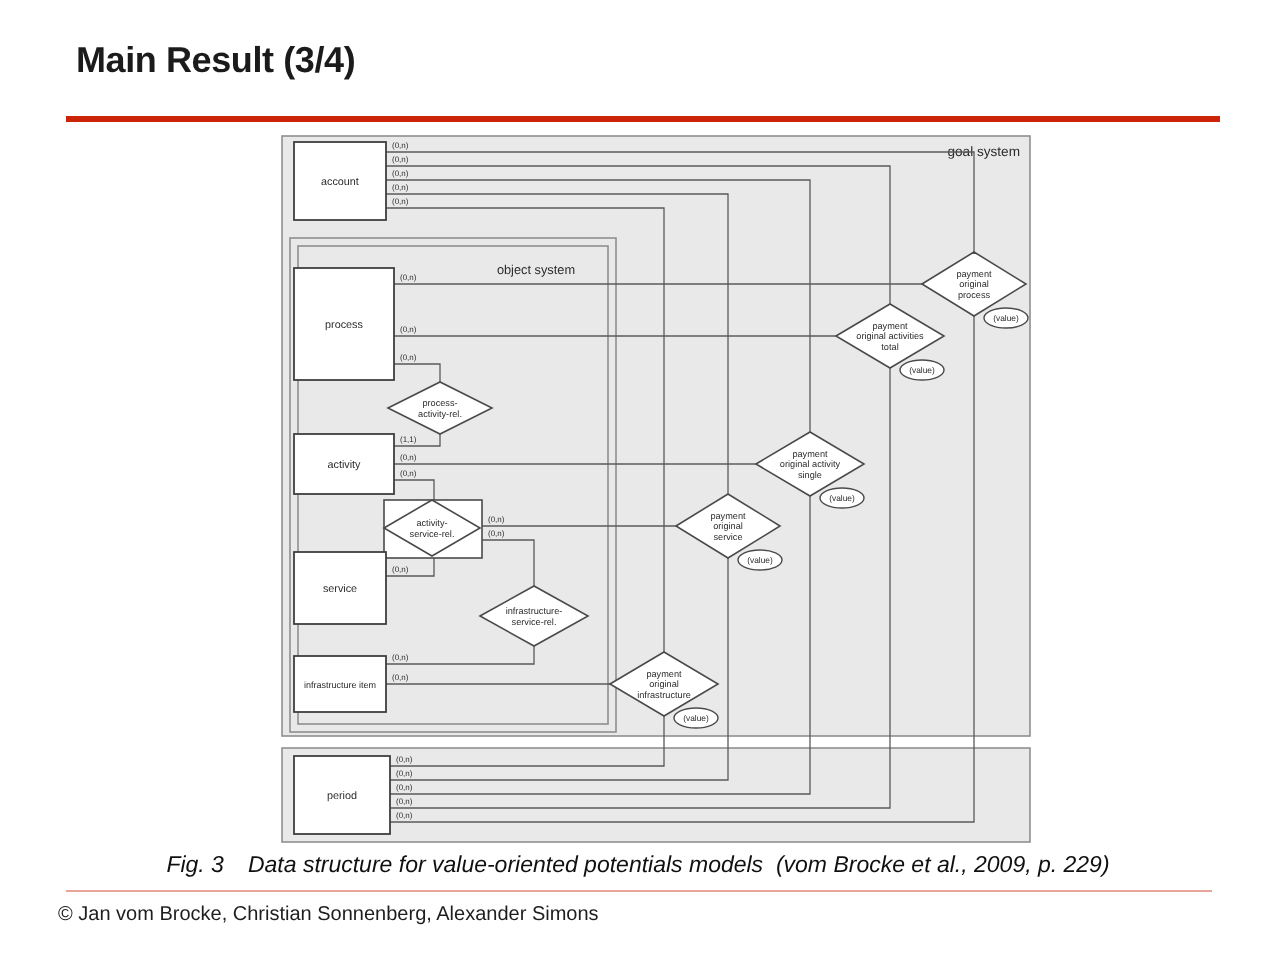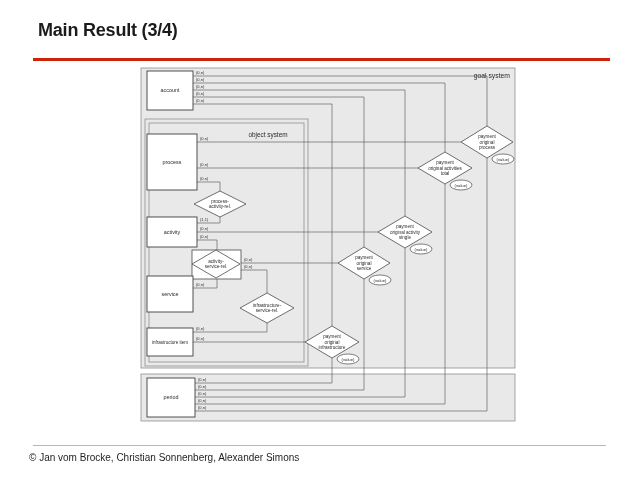--- a/index.html
+++ b/index.html
@@ -216,15 +216,16 @@
       <g>
         <rect x="147" y="328" width="46" height="28" fill="#ffffff" stroke="#3f3f3f" stroke-width="0.9"></rect>
         <text x="170" y="343.8" font-size="4.5" text-anchor="middle" font-family="&quot;Liberation Sans&quot;,sans-serif" fill="#2b2b2b">infrastructure item</text>
       </g>
       <g>
         <rect x="147" y="378" width="48" height="39" fill="#ffffff" stroke="#3f3f3f" stroke-width="0.9"></rect>
         <text x="171" y="399.3" font-size="5.4" text-anchor="middle" font-family="&quot;Liberation Sans&quot;,sans-serif" fill="#2b2b2b">period</text>
       </g>
     </svg>
 
+  <div id="figure-caption"><span class="fig-no">Fig. 3</span><span>Data structure for value-oriented potentials models  (vom Brocke et al., 2009, p. 229)</span></div>
   <div id="caption-rule"></div>
   <div id="slide-footer">© Jan vom Brocke, Christian Sonnenberg, Alexander Simons</div>
 </div>
 
 </body></html>

